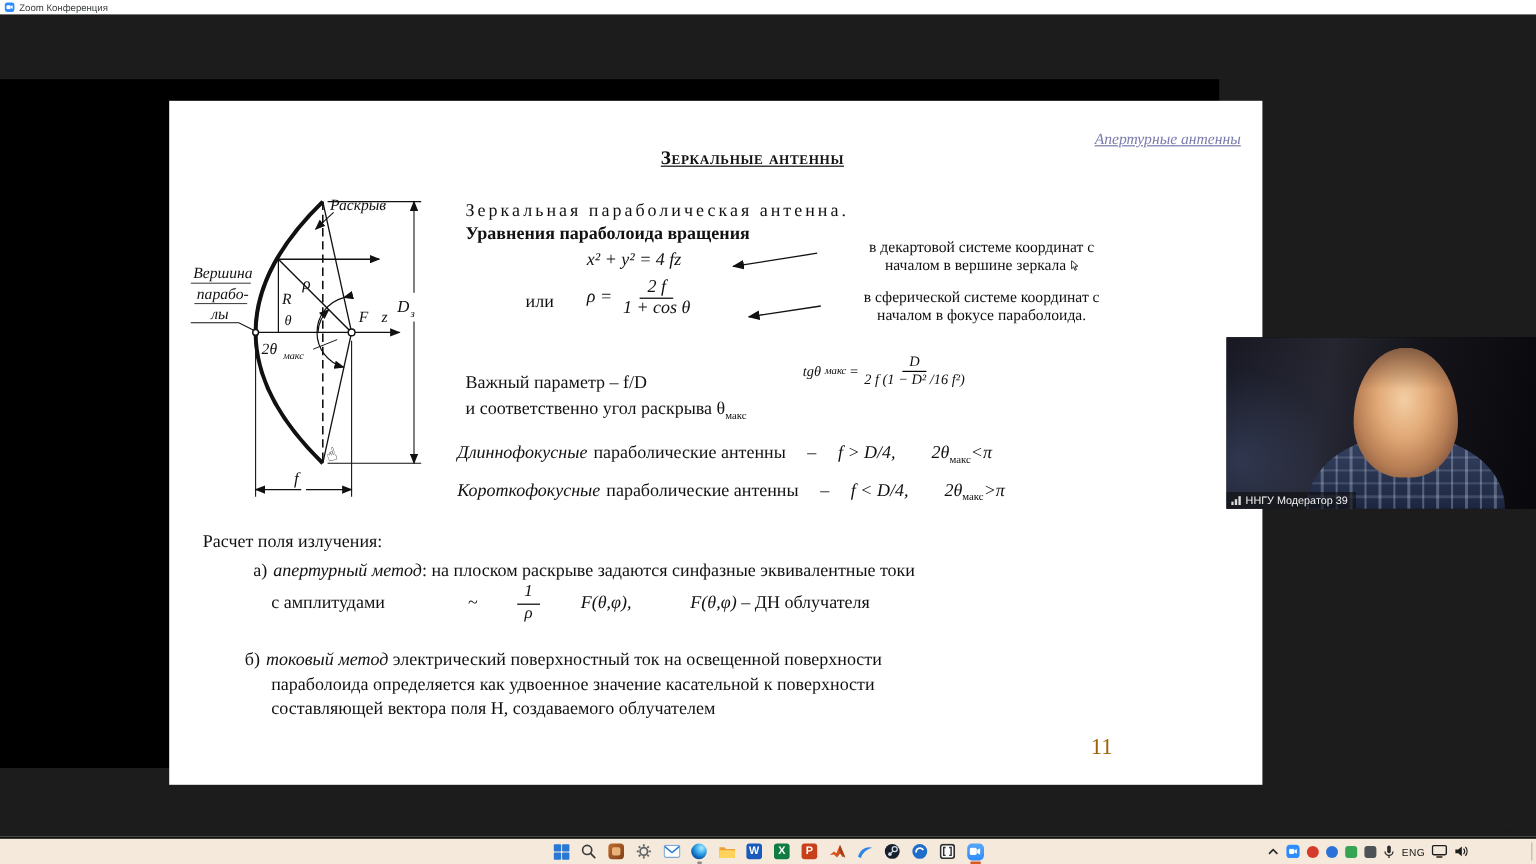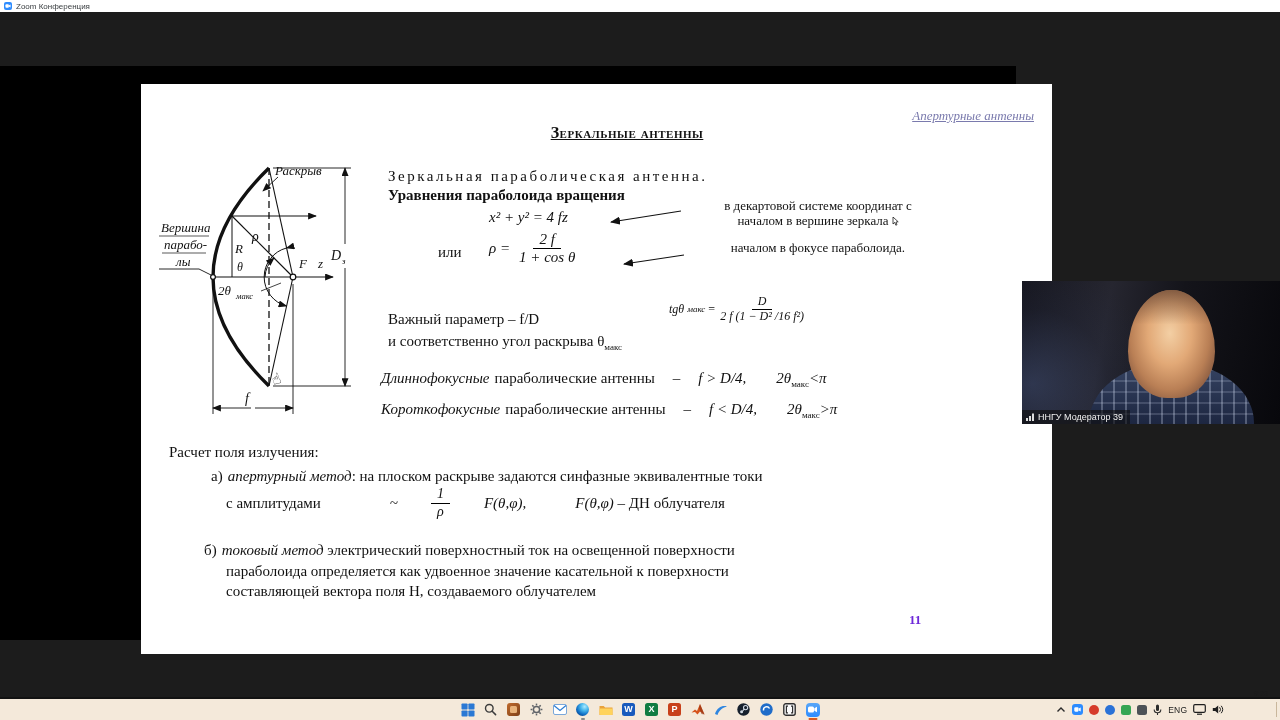--- a/index.html
+++ b/index.html
@@ -53,21 +53,21 @@
   .item-a{left:70px;top:384px;font-size:15px;}
   .item-a .em,.item-b .em{margin-left:5px;}
   .amp{left:85px;top:396px;height:46px;display:flex;align-items:center;font-size:15px;gap:31px;}
   .amp .amp-tilde{margin-left:38px;margin-right:2px;}
   .amp .frac{font-size:14px;}
   .amp .amp-func{margin-left:3px;}
   .amp .amp-note{margin-left:18px;}
   .item-b{left:63px;top:458px;font-size:15px;}
   .item-b2{left:85px;top:479px;font-size:15px;}
   .item-b3{left:85px;top:499px;font-size:15px;}
-  .page-num{left:768px;top:528px;font-size:13px;color:#6d28d9;font-weight:bold;}
+  .page-num{left:768px;top:528px;font-size:19px;color:#a16207;}
   .diagram{position:absolute;left:10px;top:72px;}
   .dg-txt text{font-family:"Liberation Serif",serif;font-style:italic;fill:#111;}
   .overlay{position:absolute;left:0;top:0;pointer-events:none;}
   .cursor-ic{margin-left:3px;vertical-align:-1px;}
 
   
   .webcam{position:absolute;left:1022px;top:281px;width:258px;height:143px;background:#07070c;
           overflow:hidden;}
   .cam-wall{position:absolute;inset:0;
       background:radial-gradient(circle at 4% 72%,rgba(80,100,150,.38) 0%,rgba(40,50,80,.15) 28%,transparent 46%),
@@ -211,20 +211,21 @@
 
   <div class="t eq-sph">
     <span class="math">ρ =</span>
     <span class="frac math">
         <span class="fr-num">2 f</span>
         <span class="fr-den">1 + cos θ</span>
       </span>
   </div>
 
   <div class="t note note2">
+    <div>в сферической системе координат с</div>
     <div>началом в фокусе параболоида.</div>
   </div>
 
   <div class="t param1">Важный параметр – f/D</div>
   <div class="t param2"><span>и соответственно угол раскрыва θ</span><sub>макс</sub></div>
 
   <div class="t tg">
     <span class="math">tgθ</span>
       <sub class="math">макс</sub>
     <span>=</span>

